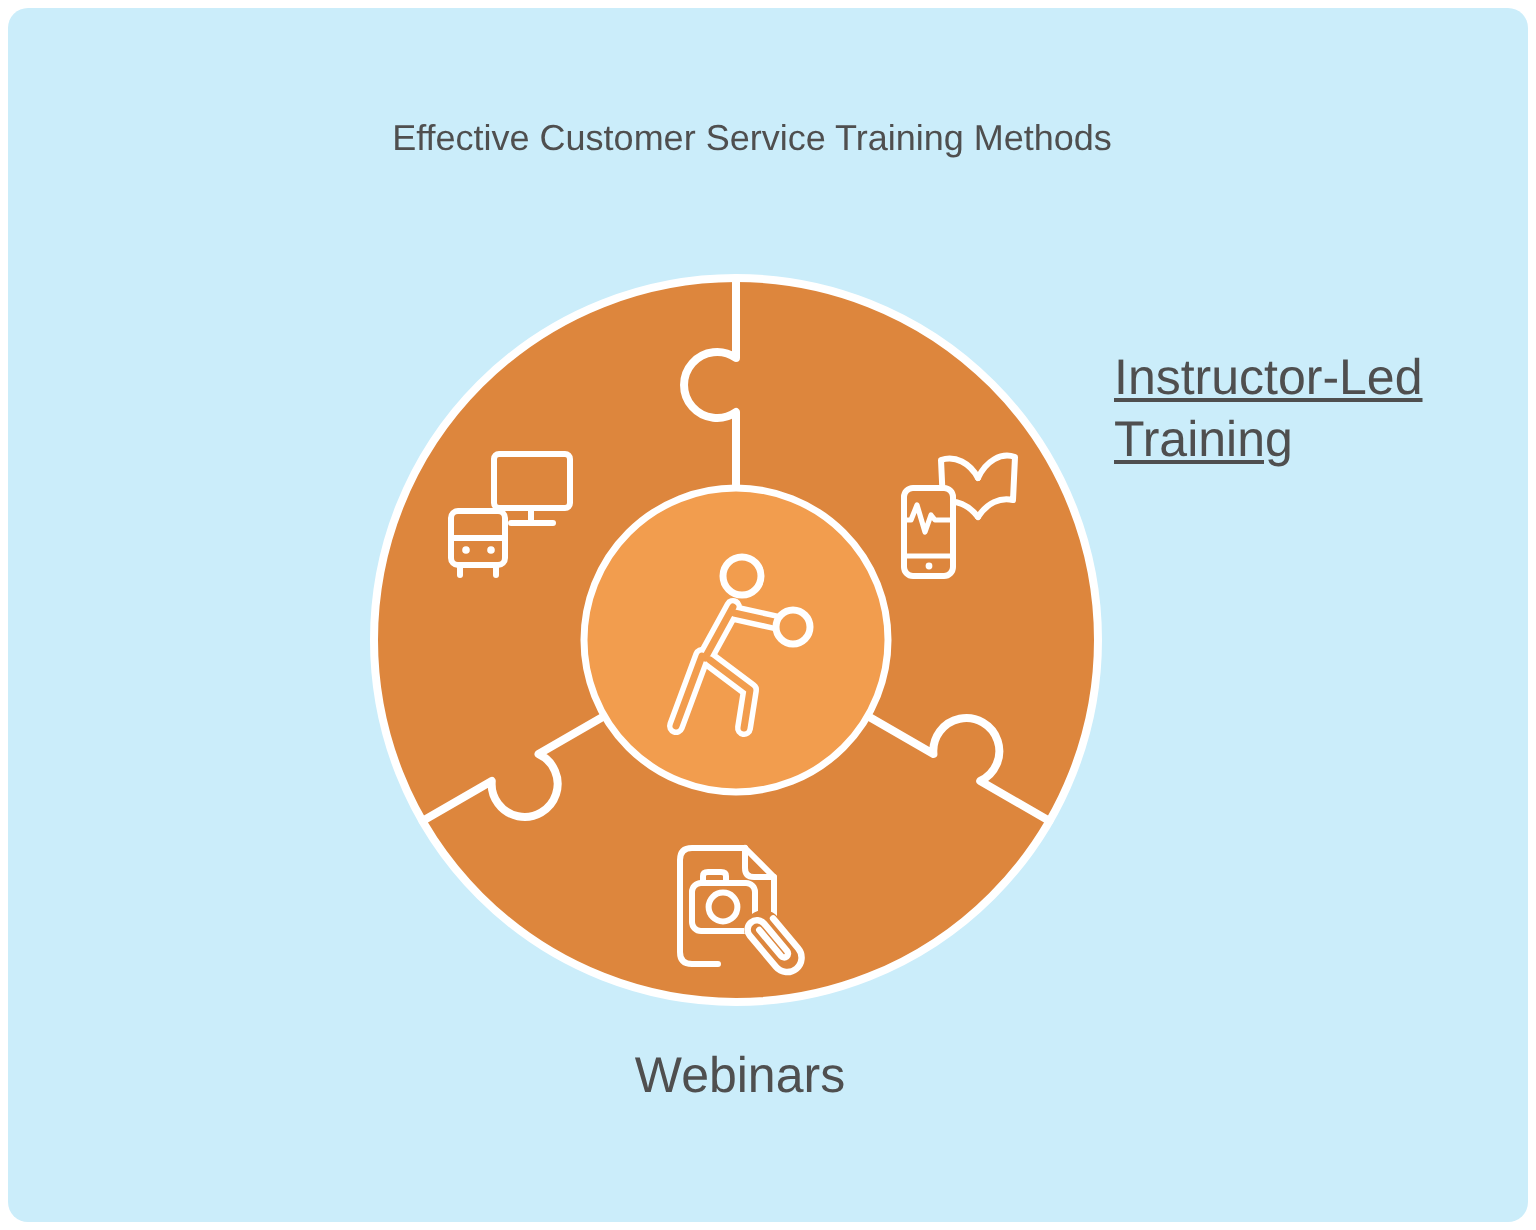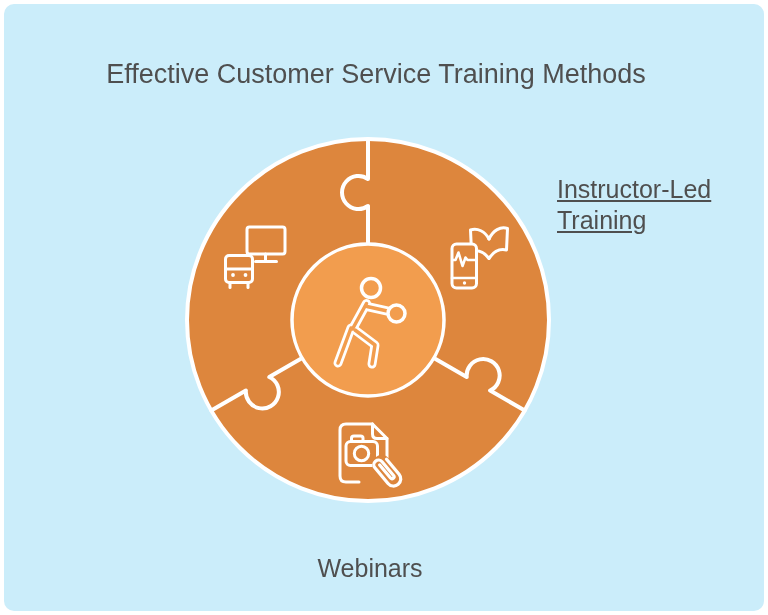--- a/index.html
+++ b/index.html
@@ -1,24 +1,24 @@
 <!DOCTYPE html>
 <html><head>
 <meta charset="utf-8">
 <style>
   html,body{margin:0;padding:0;}
   body{width:768px;height:615px;background:#ffffff;font-family:"Liberation Sans",sans-serif;overflow:hidden;}
   .canvas{position:relative;width:768px;height:615px;background:#ffffff;}
   .panel{position:absolute;left:4px;top:4px;right:4px;bottom:4px;border-radius:10px;background:#cbedfa;}
   .title{position:absolute;left:372px;top:55px;transform:translateX(-50%);
-         font-size:27px;font-weight:500;color:#4f4f4f;white-space:nowrap;}
+         font-size:18px;font-weight:500;color:#4f4f4f;white-space:nowrap;}
   .lbl{position:absolute;font-size:25px;font-weight:400;color:#4f4f4f;line-height:31px;}
   .lbl-left{left:40px;top:192px;white-space:nowrap;}
   .lbl-right{left:553px;top:170px;width:200px;text-decoration:underline;}
-  .lbl-bottom{left:366px;top:549px;transform:translateX(-50%);white-space:nowrap;}
+  .lbl-bottom{left:366px;top:519px;transform:translateX(-50%);white-space:nowrap;}
   svg.diagram{position:absolute;left:0;top:0;}
   .wline{fill:none;stroke:#ffffff;stroke-width:4;stroke-linecap:round;stroke-linejoin:round;}
   .iline{fill:none;stroke:#ffffff;stroke-width:3;stroke-linecap:round;stroke-linejoin:round;}
   .iline-thin{fill:none;stroke:#ffffff;stroke-width:2.6;stroke-linecap:round;stroke-linejoin:round;}
   .limb-outer{fill:none;stroke:#ffffff;stroke-width:9;stroke-linecap:round;stroke-linejoin:round;}
   .limb-inner{fill:none;stroke-width:3.5;stroke-linecap:round;stroke-linejoin:round;}
   .dotfill{fill:#ffffff;stroke:none;}
 </style>
 </head>
 <body>

